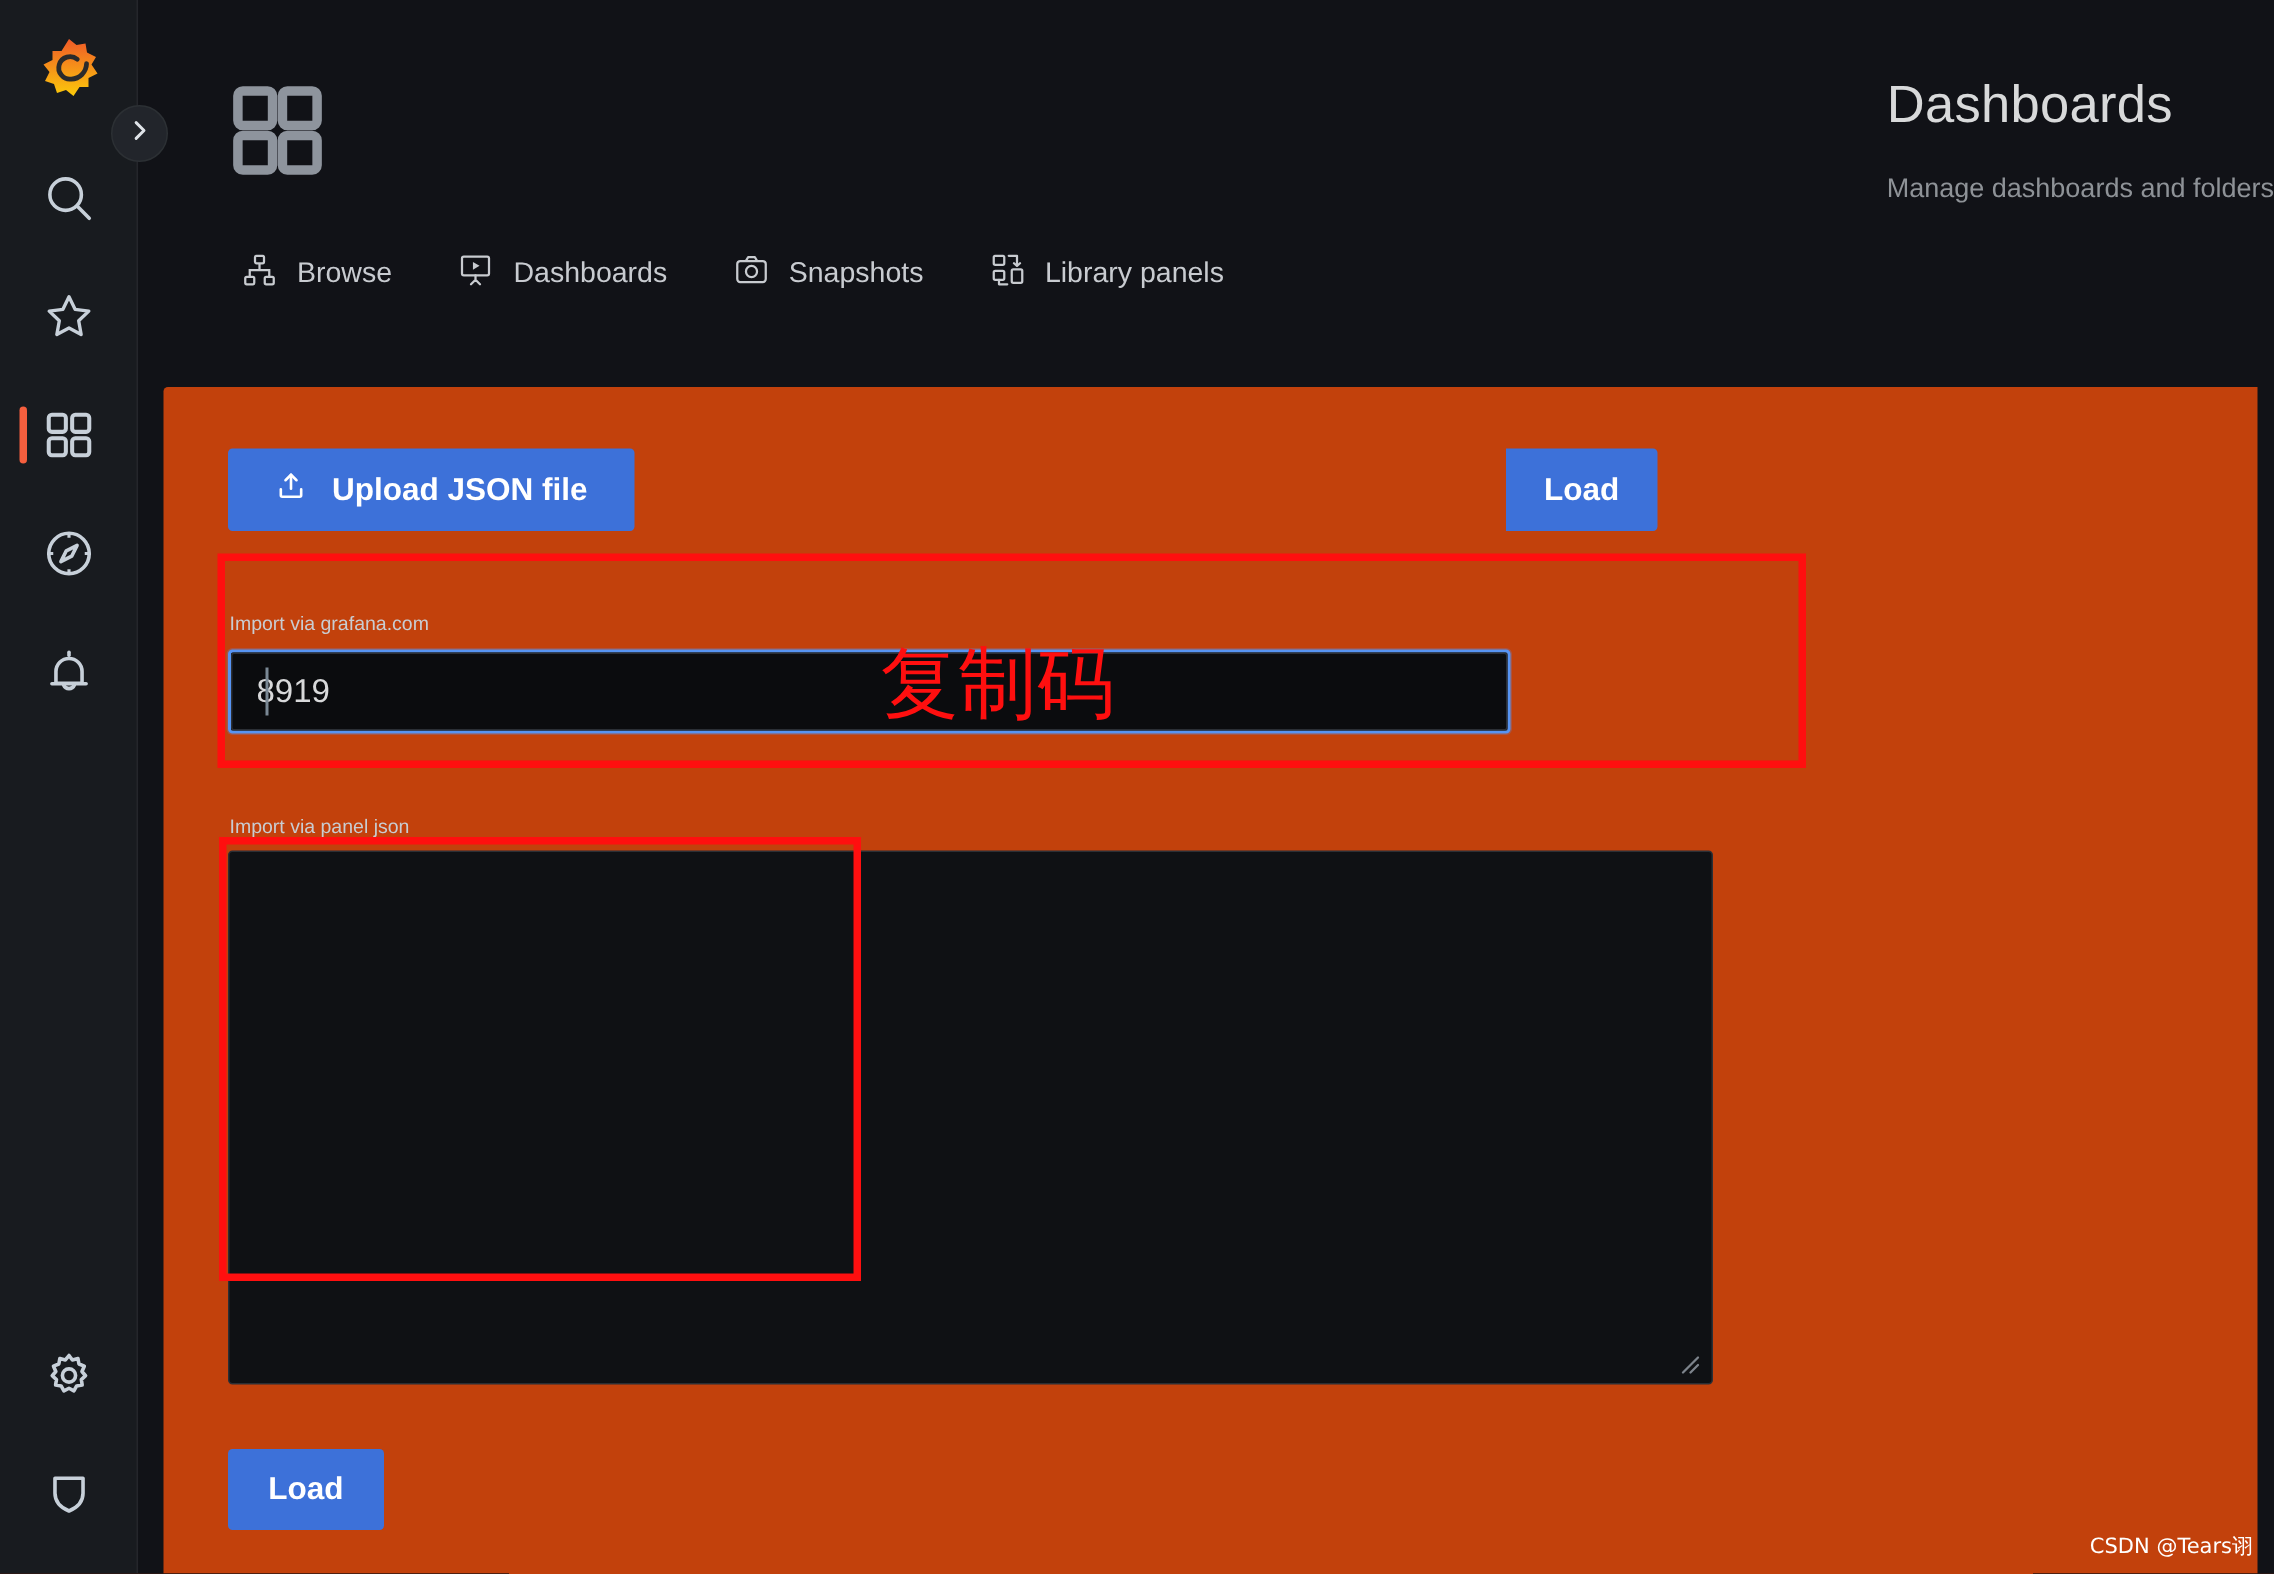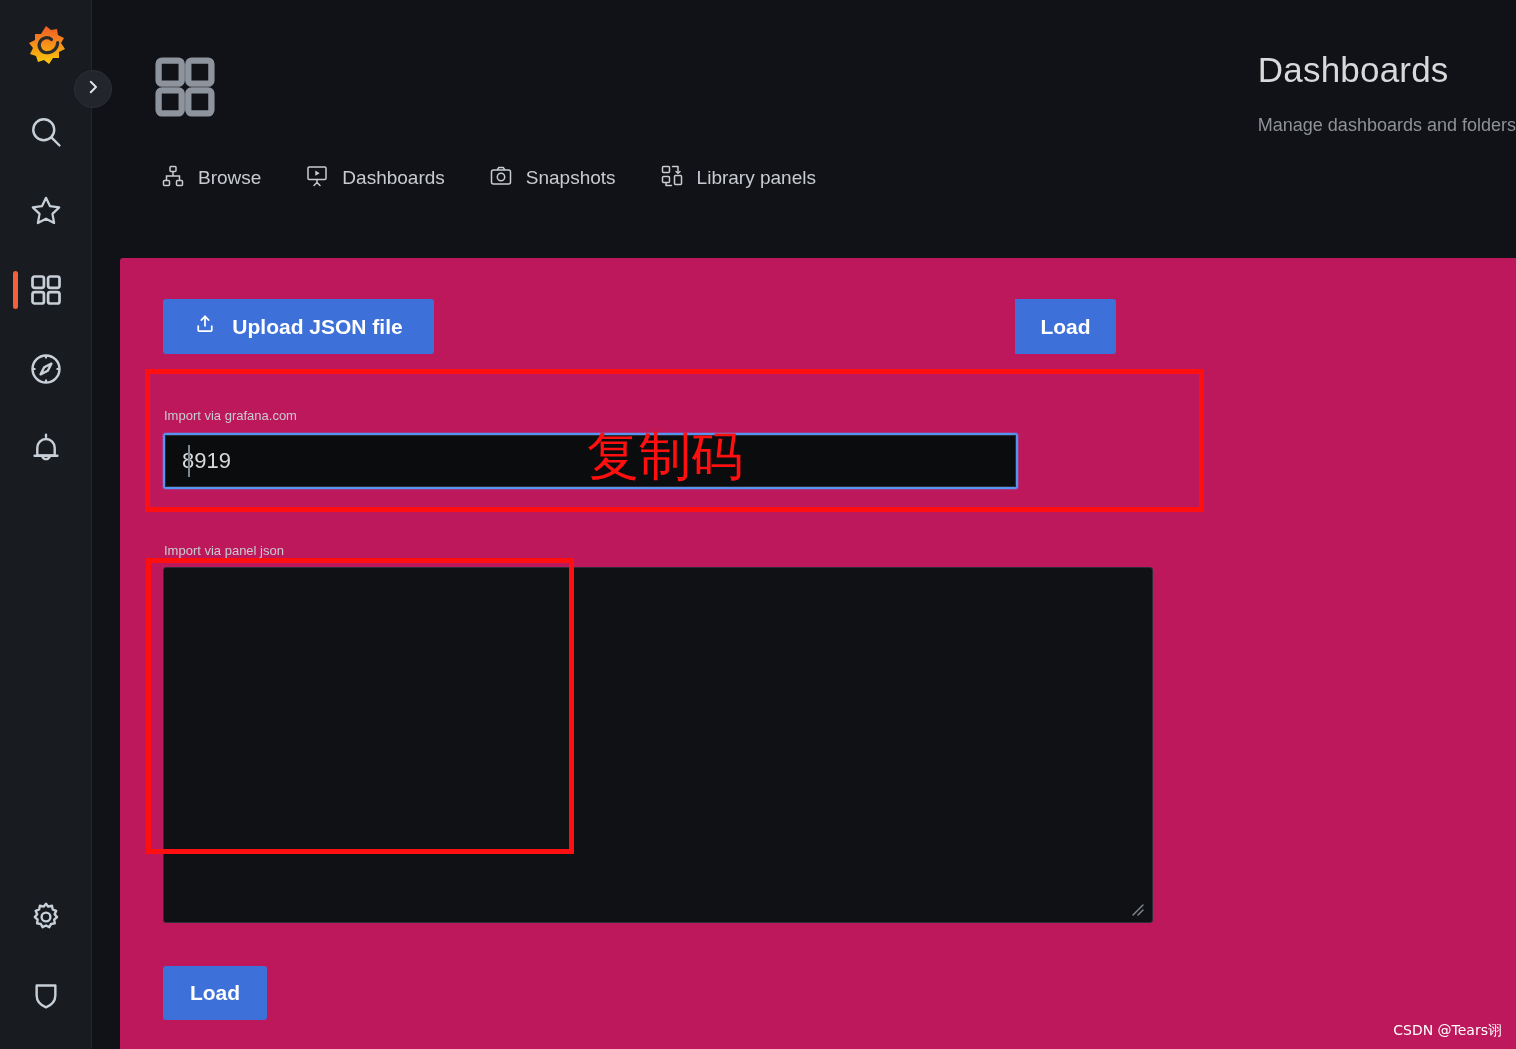--- a/index.html
+++ b/index.html
@@ -100,43 +100,43 @@
   }
   .header-sub {
     font-size: 18px;
     color: #8e9297;
     margin-top: 23px;
   }
 
   
   .tabs {
     display: flex;
-    align-items: center;
+    align-items: flex-start;
     gap: 44px;
     padding: 32px 0 0 68px;
     height: 64px;
   }
   .tab {
     display: flex;
     align-items: center;
     gap: 13px;
     padding-bottom: 12px;
     color: #c8cbd0;
     font-size: 19px;
     cursor: pointer;
     white-space: nowrap;
   }
 
   
   .content {
     position: absolute;
-    left: 27px; top: 258px;
+    left: 16px; top: 258px;
     width: 1396px;
     height: 791px;
-    background: #be185d;
+    background: #c2410c;
     border-top-left-radius: 3px;
   }
 
   
   .btn {
     background: #3d71d9;
     color: #ffffff;
     border: none;
     border-radius: 3px;
     font-family: "Liberation Sans", sans-serif;

